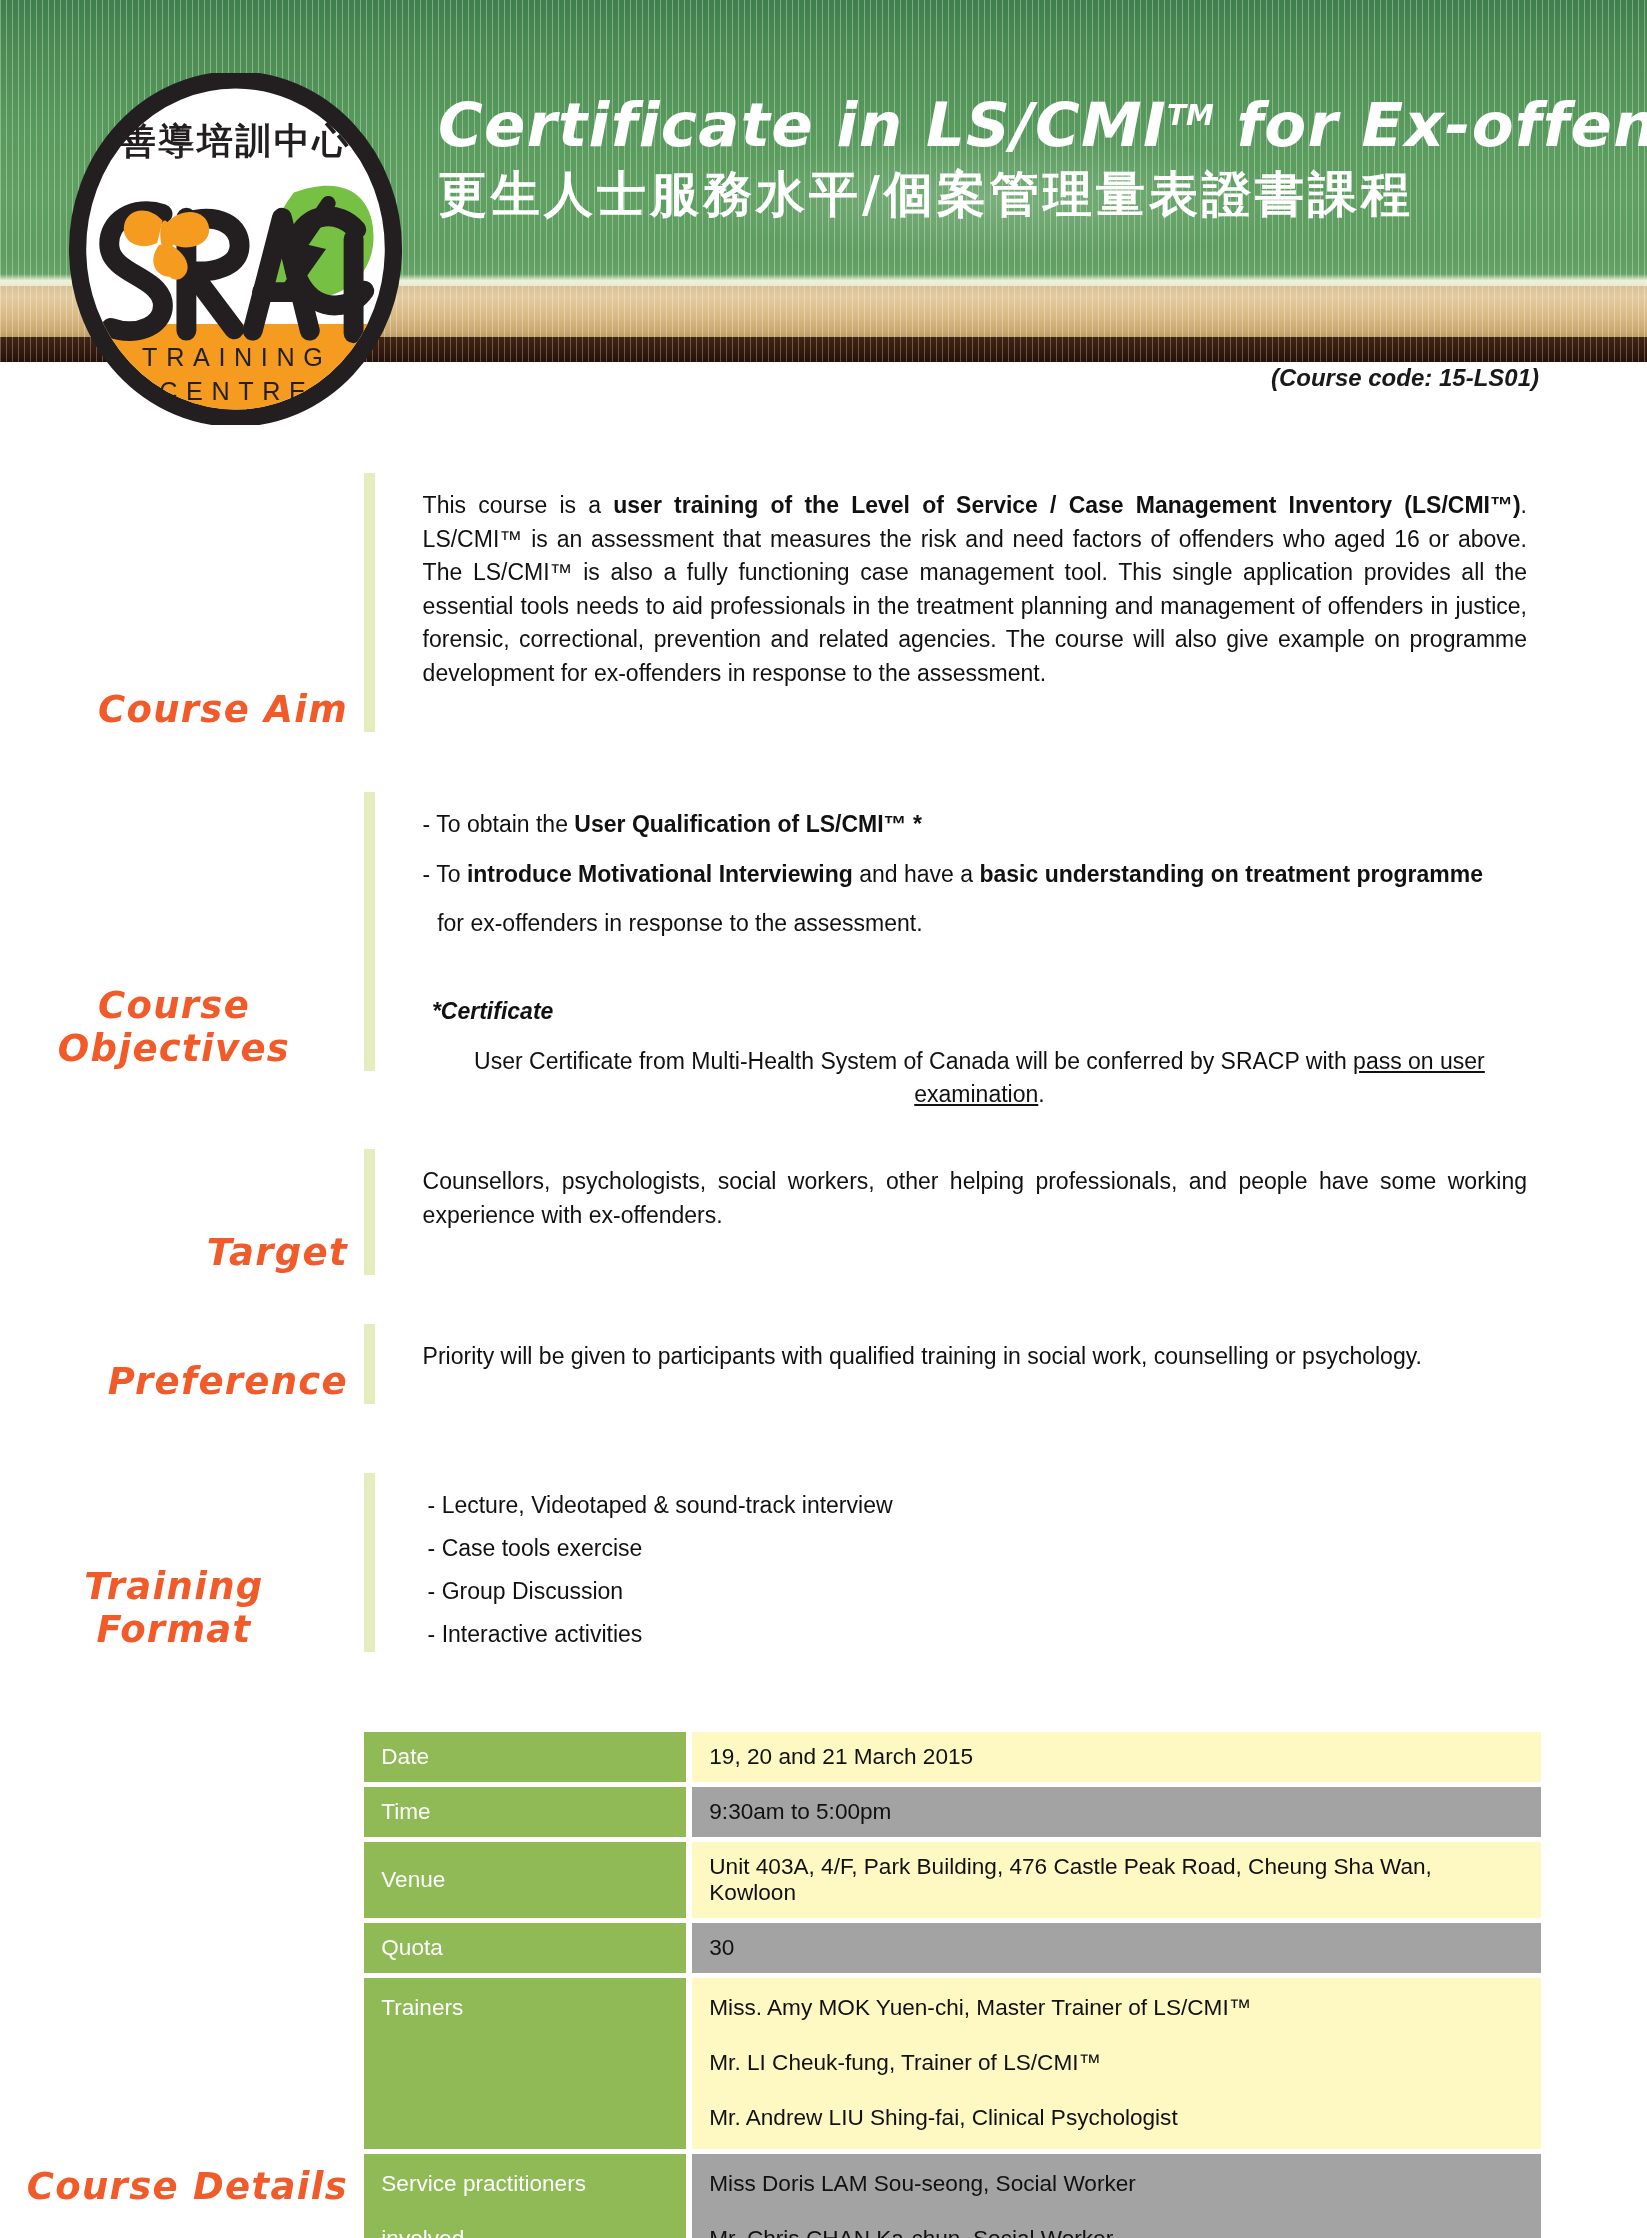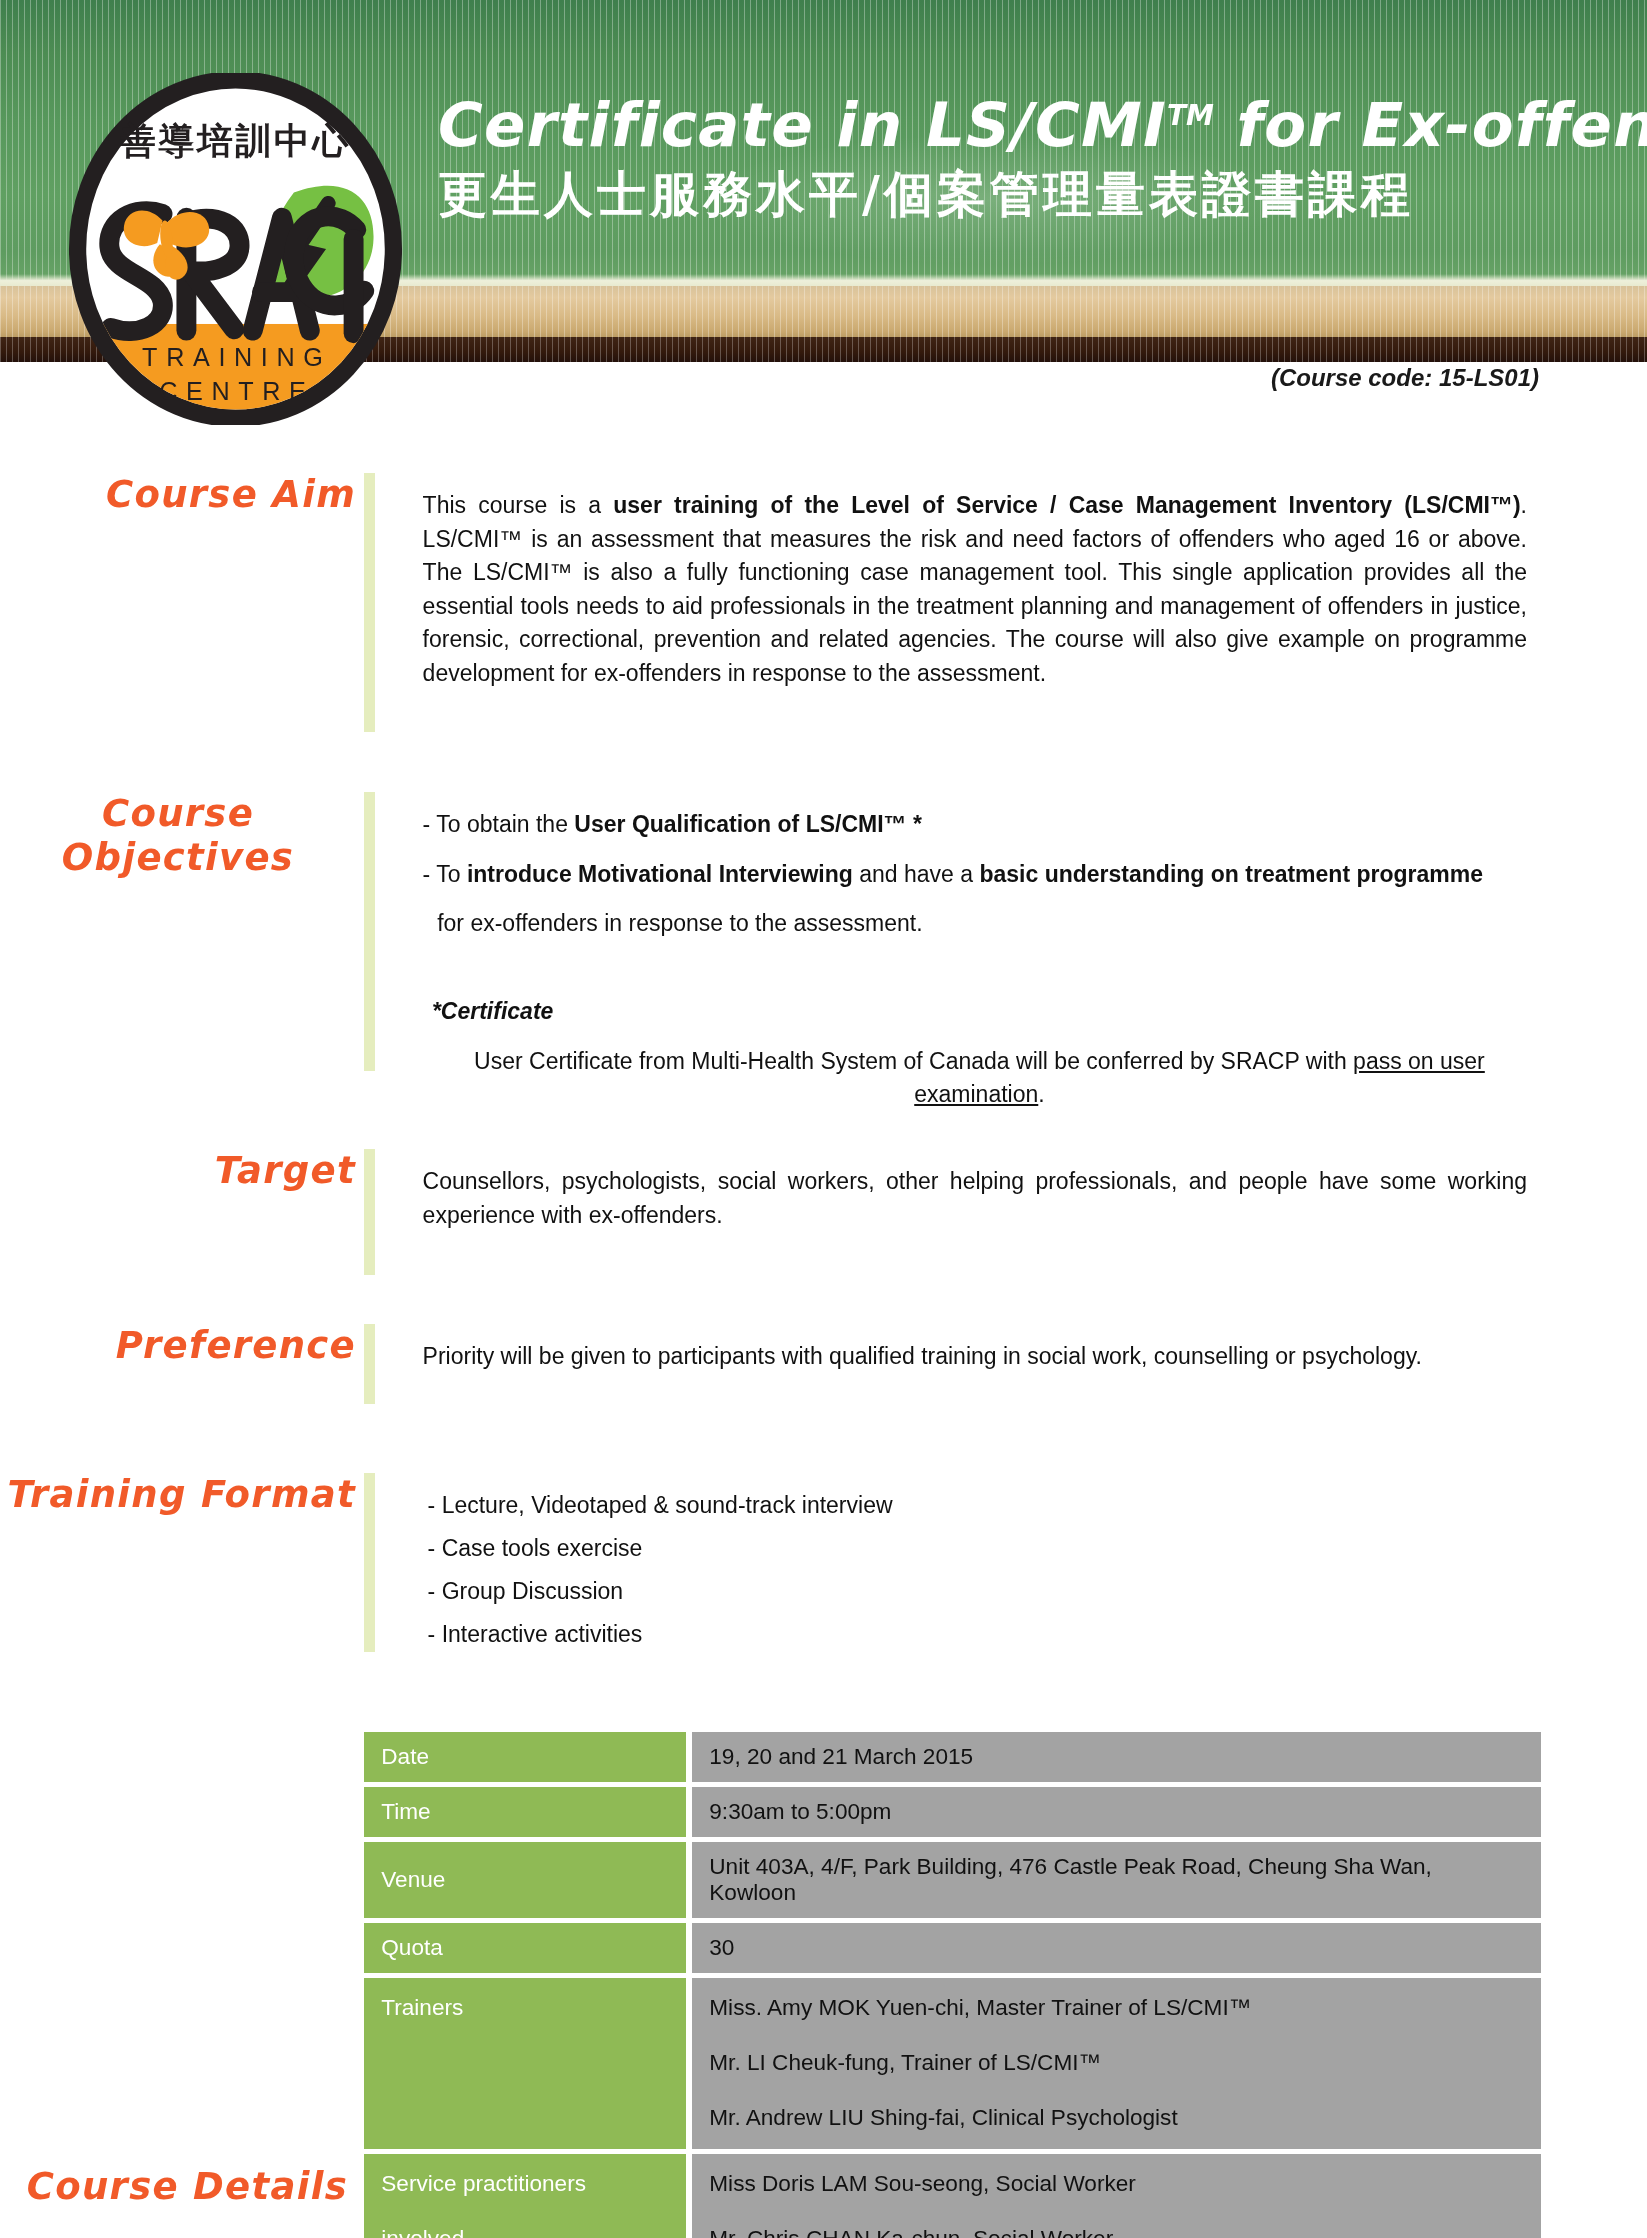--- a/index.html
+++ b/index.html
@@ -78,22 +78,22 @@
     font-family:"Liberation Sans", sans-serif;
   }
 
   
   .section{
     position:absolute;left:0;width:1647px;
     display:flex;
   }
   .sec-label{
     width:364px;flex:0 0 364px;
-    display:flex;align-items:flex-start;justify-content:flex-end;
-    padding-right:8px;box-sizing:border-box;
+    display:flex;align-items:flex-end;justify-content:flex-end;
+    padding-right:16px;box-sizing:border-box;
   }
   .sec-label span{
     font-family:"DejaVu Sans", sans-serif;
     font-style:italic;font-weight:700;
     color:#f15a29;
     font-size:37px;line-height:1.18;
     text-align:center;
     letter-spacing:1.3px;
     display:block;
   }
@@ -134,21 +134,21 @@
     vertical-align:middle;
     padding:12px 17.3px;
     font-size:22.6px;
     box-sizing:border-box;
   }
   .details-table td.k{
     width:328px;background:#8fba55;color:#ffffff;
     border-right:6.6px solid #ffffff;
   }
   .details-table tr.alt td.v{background:#a3a3a3;}
-  .details-table td.v{background:#a3a3a3;color:#111;}
+  .details-table td.v{background:#fef9c3;color:#111;}
   .details-table td.v div + div{margin-top:29px;}
   .details-table td.k div + div{margin-top:29px;}
   .details-table tr.tall td{padding-top:17.3px;padding-bottom:17.3px;}
 </style>
 </head>
 <body>
 
 <div class="banner">
   <div class="banner-board"></div>
   <div class="banner-chalkhaze"></div>

